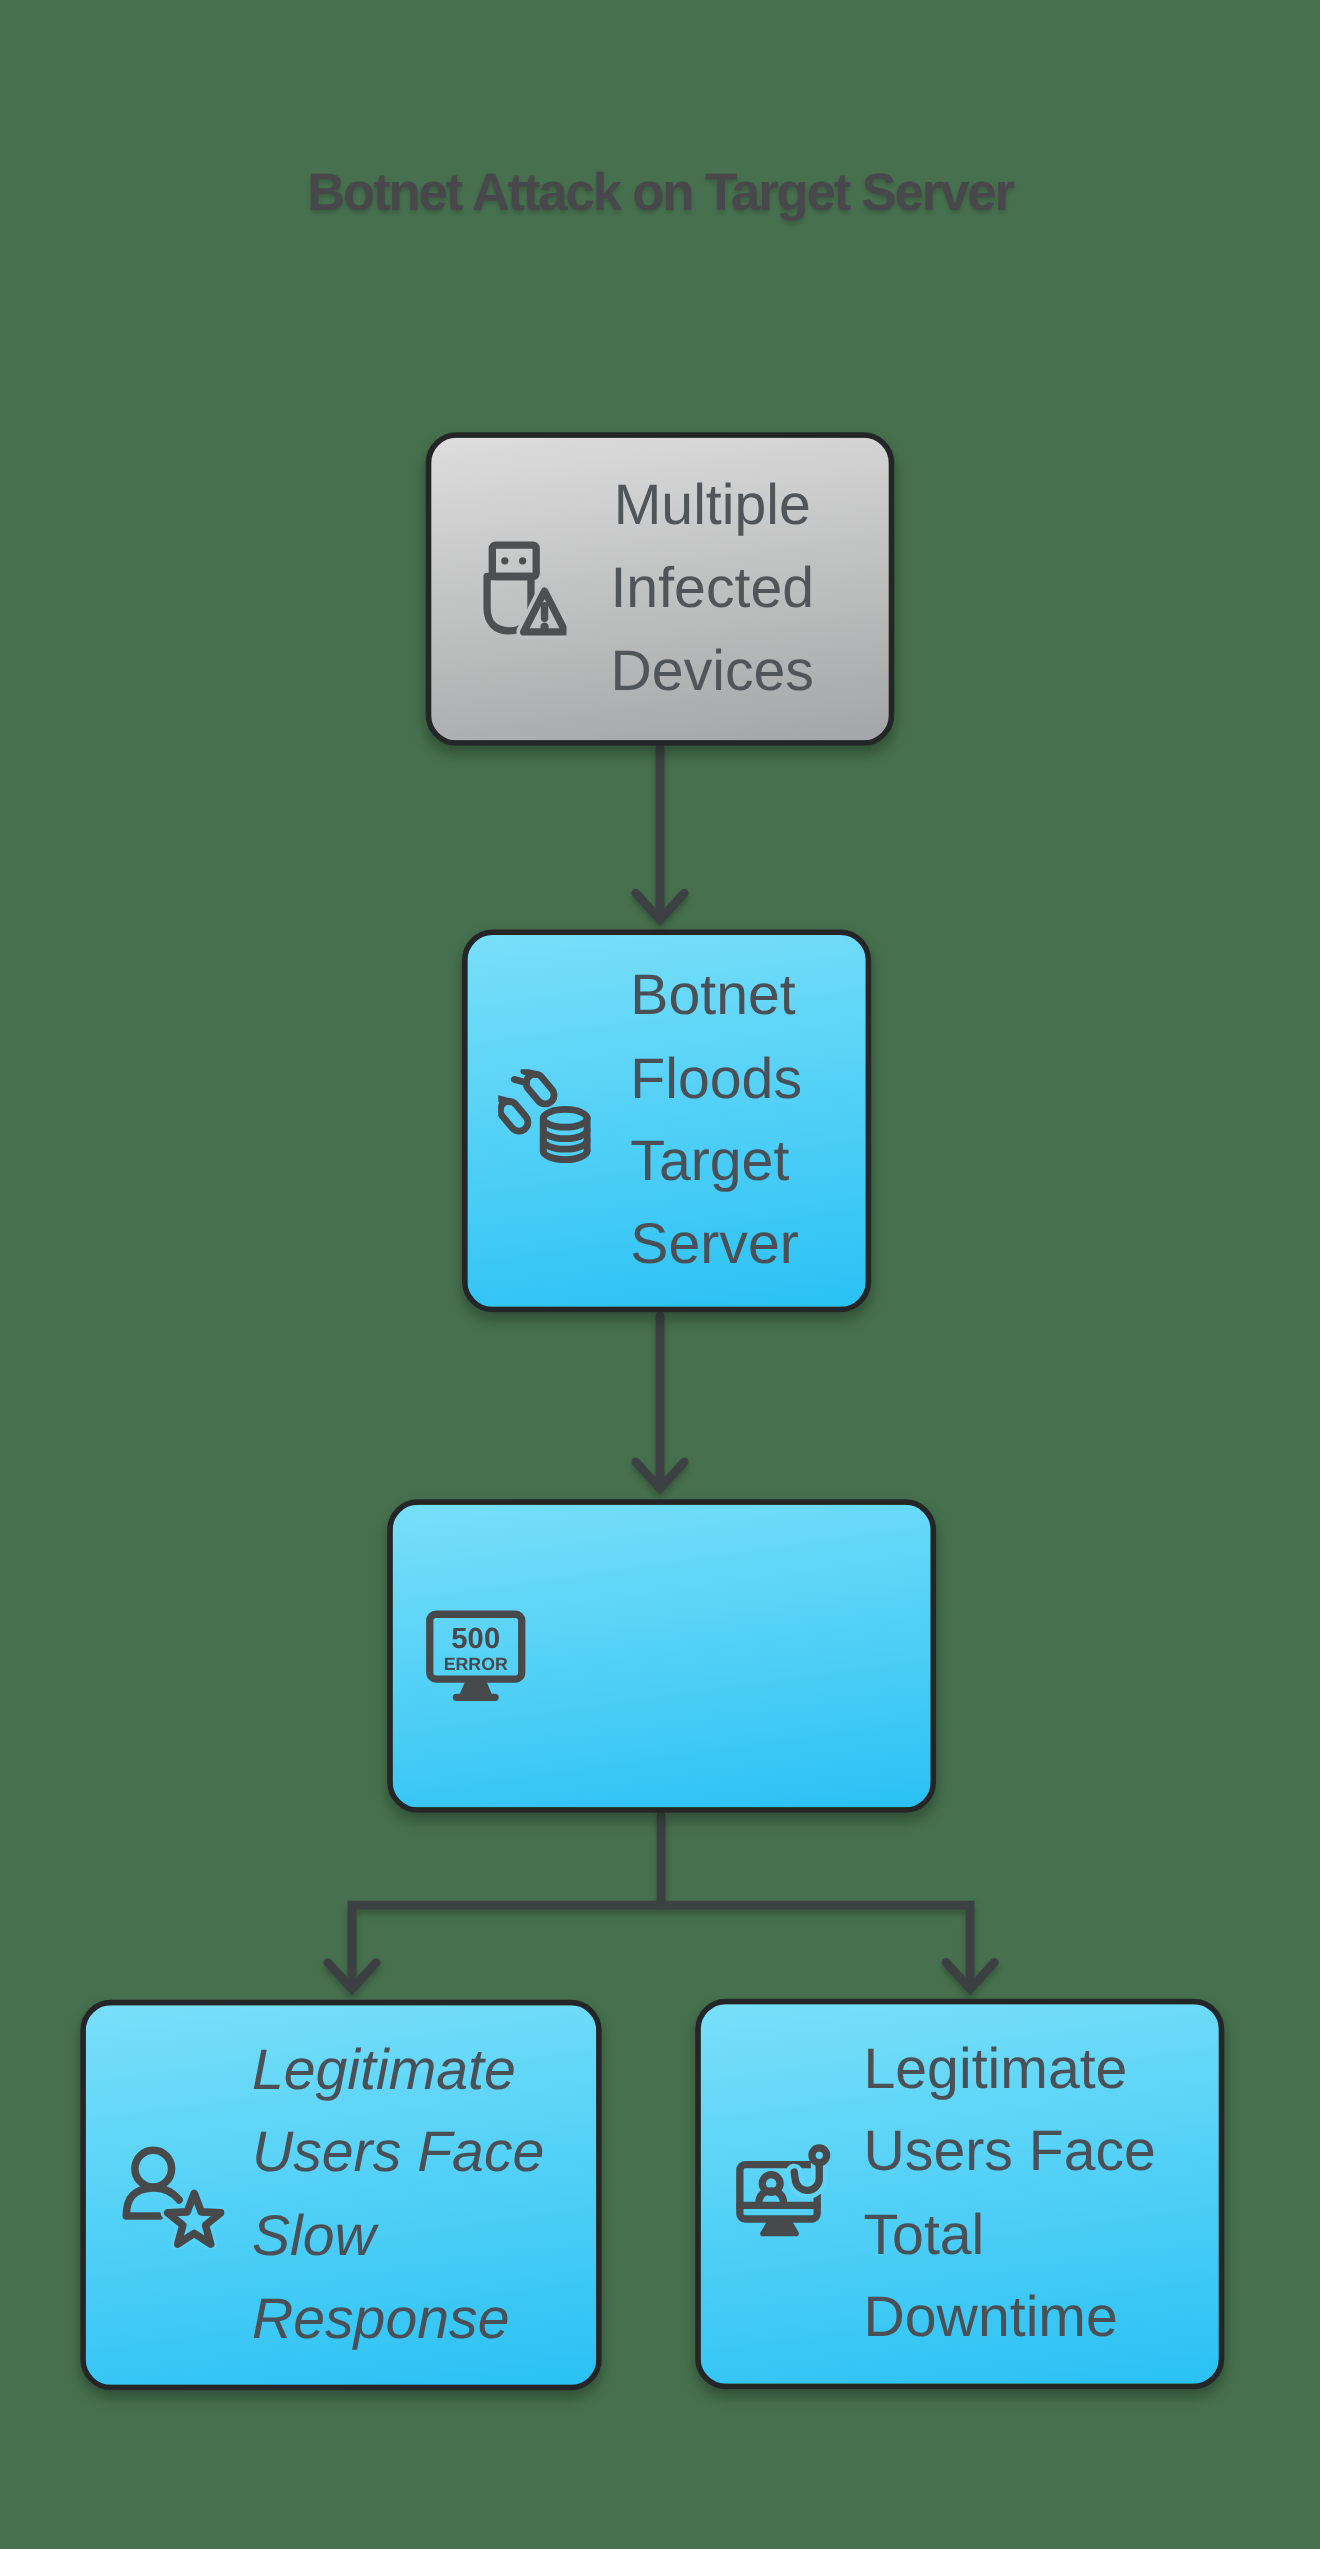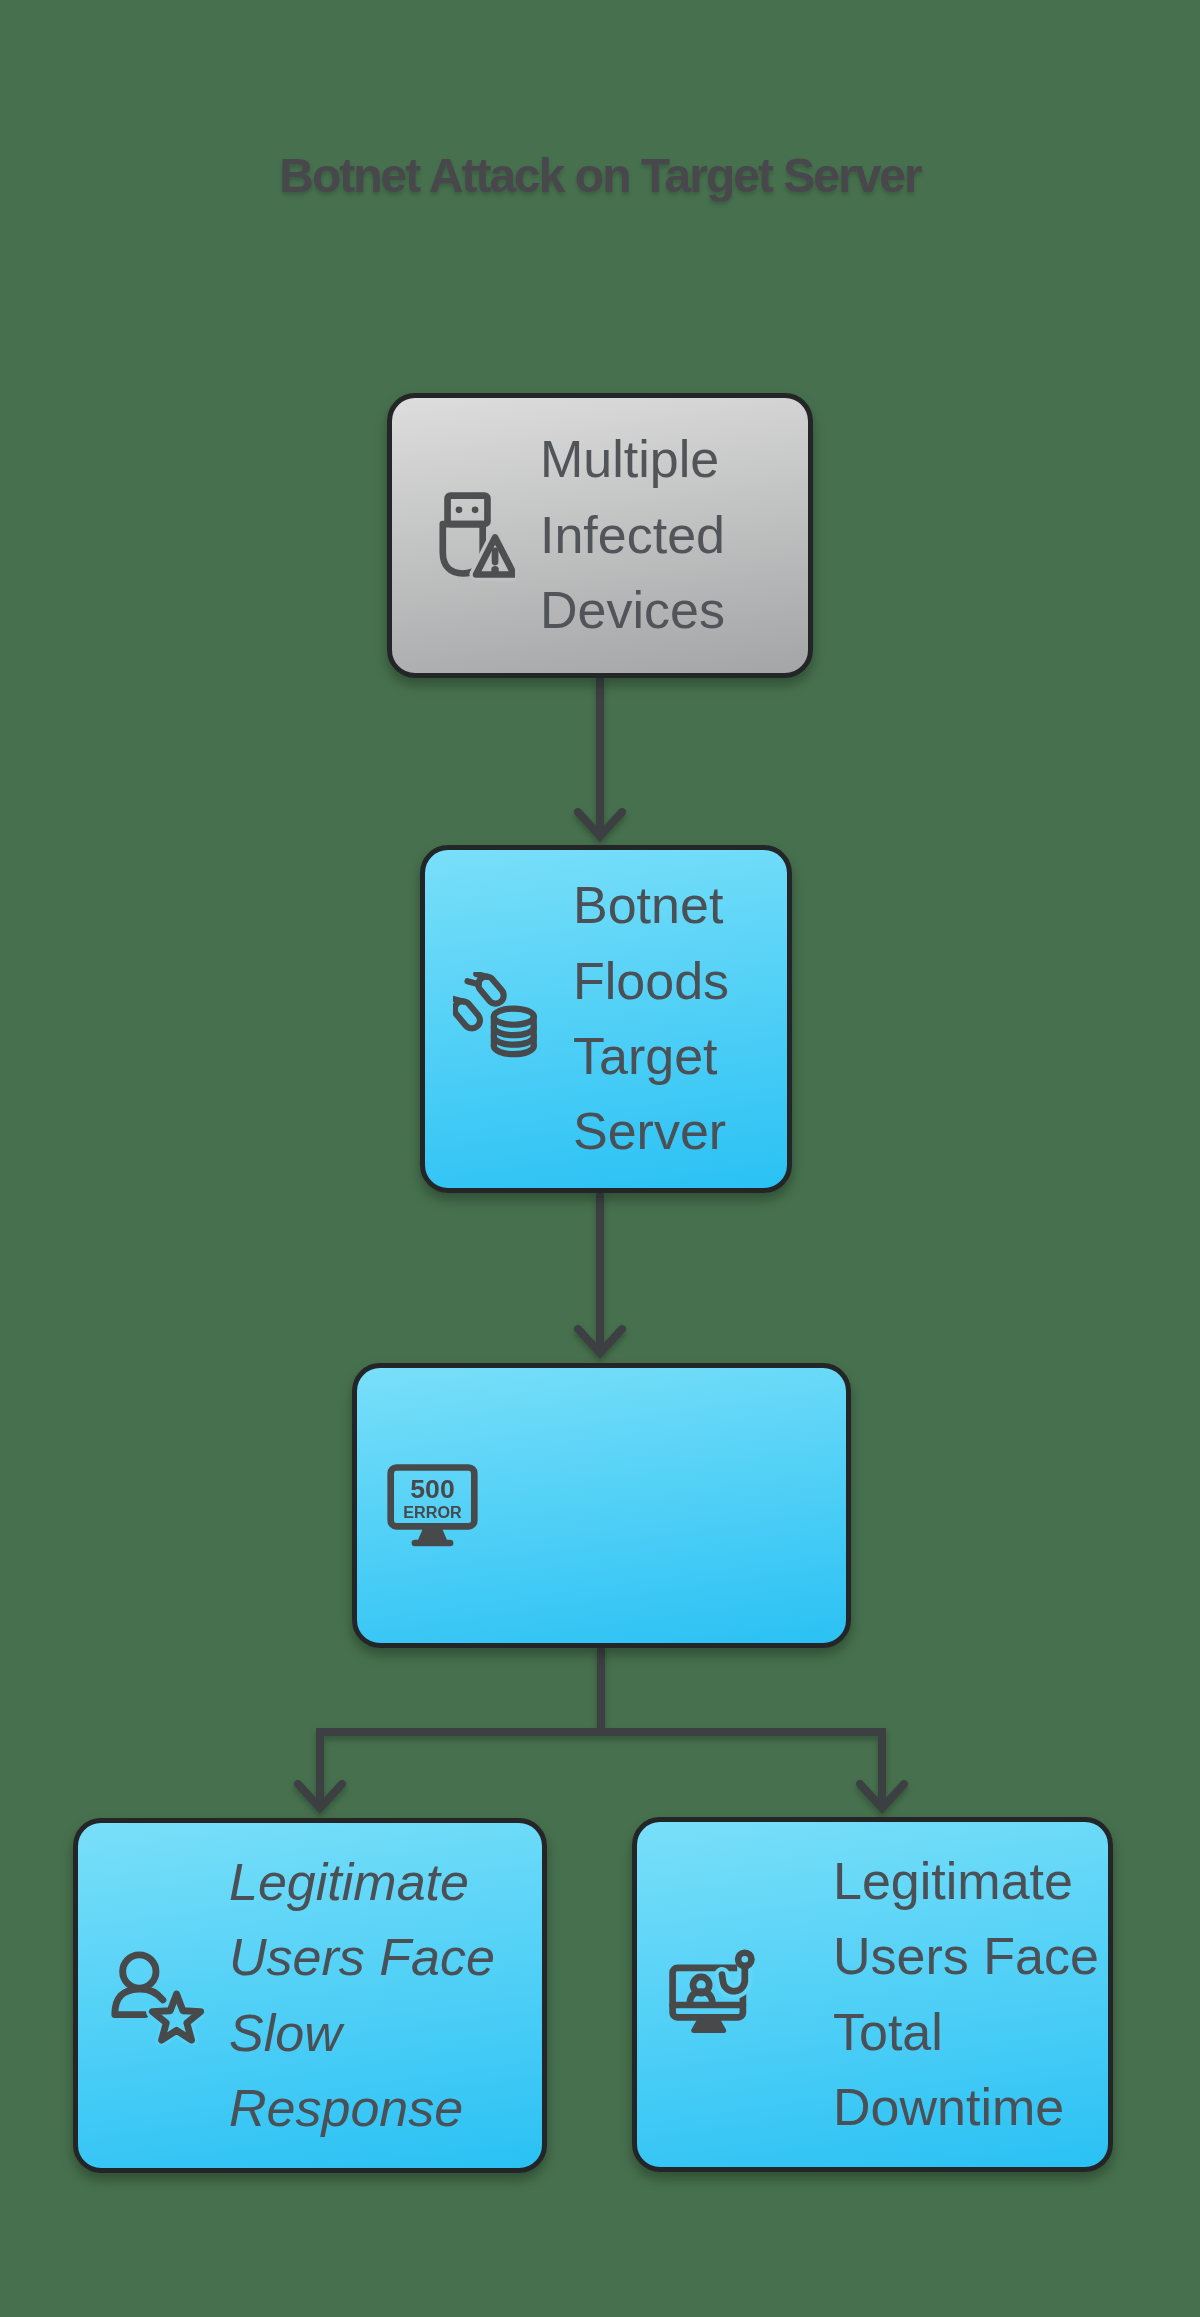--- a/index.html
+++ b/index.html
@@ -16,30 +16,30 @@
   .node{
     position:absolute;display:flex;align-items:center;box-sizing:border-box;
     border:5px solid #232527;border-radius:28px;padding-left:28px;gap:25px;
     box-shadow:0 7px 12px rgba(10,20,12,0.35);
   }
   .node.blue{background:linear-gradient(172deg,#79dff9 0%,#2ac1f4 100%);}
   .node.gray{background:linear-gradient(172deg,#dddddd 0%,#a4a5a6 100%);}
   .node .label{font-size:52px;line-height:1.45;color:#4a5055;}
   .node.gray .label{color:#515458;}
   .icon{flex:0 0 auto;}
-  #node-1{left:387px;top:393px;width:426px;height:285px;}
+  #node-1{left:387px;top:393px;width:426px;height:285px;text-align:center;}
   #node-2{left:420px;top:845px;width:372px;height:348px;}
   #node-3{left:352px;top:1363px;width:499px;height:285px;}
   #node-4{left:73px; top:1818px;width:474px;height:355px;font-style:italic;}
   #node-5{left:632px;top:1817px;width:481px;height:355px;}
   #node-1 .label{width:215px;}
   #node-2 .label{width:190px;}
   #node-3 .label{width:300px;}
   #node-4 .label{width:305px;}
-  #node-5 .label{width:305px;margin-left:48px;}
+  #node-5 .label{width:305px;}
 </style>
 </head>
 <body>
 
 <div class="canvas">
 
   <div class="diagram-title">Botnet Attack on Target Server</div>
 
   <svg class="connectors" width="1200" height="2317" viewBox="0 0 1200 2317">
     <g stroke="#3d4043" stroke-width="8" fill="none" stroke-linecap="round">

